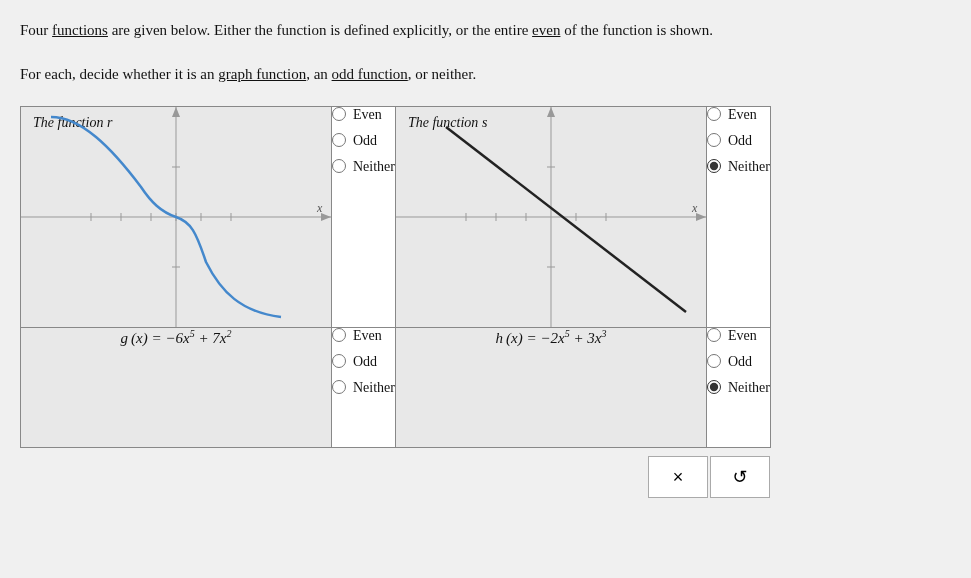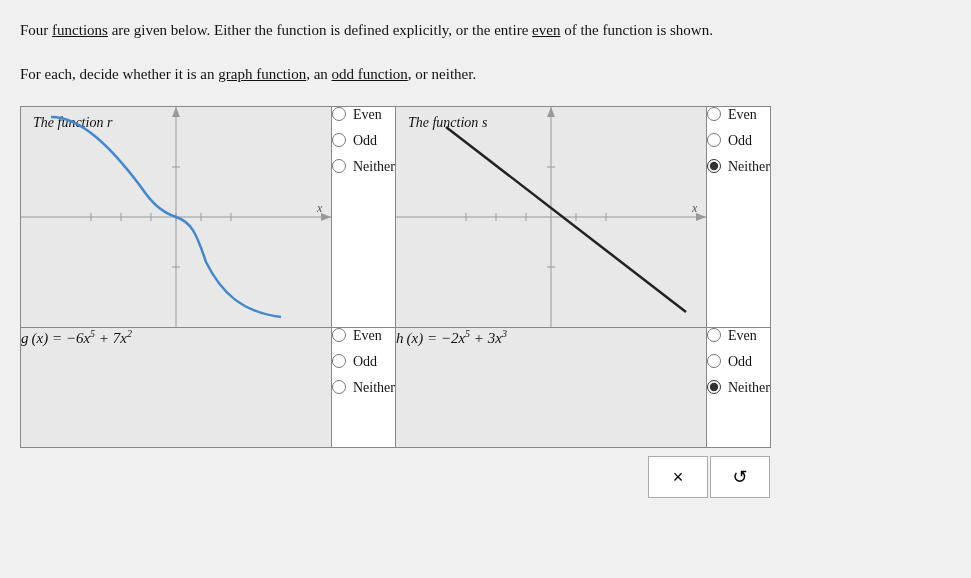--- a/index.html
+++ b/index.html
@@ -62,20 +62,21 @@
       margin-right: 7px;
       width: 14px;
       height: 14px;
       accent-color: #333;
     }
     .cell-formula {
       width: 280px;
       height: 120px;
       background: #e8e8e8;
       vertical-align: middle;
+      text-align: center;
       padding: 10px;
       font-size: 15px;
     }
     .formula-text {
       font-style: italic;
       font-size: 15px;
     }
     sup { font-size: 10px; }
 
     

